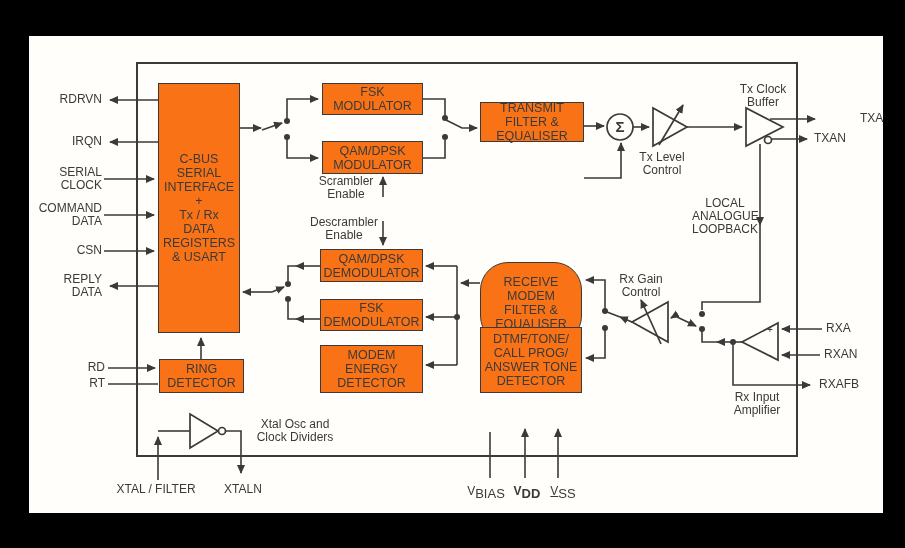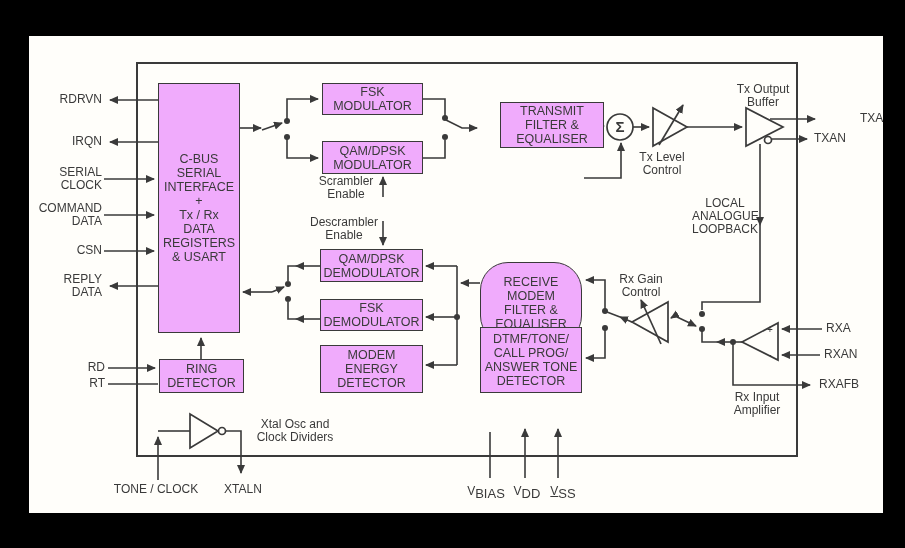--- a/index.html
+++ b/index.html
@@ -1,20 +1,20 @@
 <!DOCTYPE html>
 <html><head>
 <meta charset="utf-8">
 <style>
   html,body{margin:0;padding:0;background:#000;}
   #stage{position:relative;width:905px;height:548px;background:#000;overflow:hidden;
          font-family:"Liberation Sans","DejaVu Sans",sans-serif;color:#3a3a3a;}
   #paper{position:absolute;left:29px;top:36px;width:854px;height:477px;background:#fffefa;}
   #wiring{position:absolute;left:0;top:0;}
-  .blk{position:absolute;box-sizing:border-box;border:1.7px solid #3a3a3a;background:#f0abfc;
+  .blk{position:absolute;box-sizing:border-box;border:1.7px solid #3a3a3a;background:#f97316;
        display:flex;align-items:center;justify-content:center;text-align:center;
        font-size:12.5px;line-height:14px;white-space:pre-line;z-index:3;}
   .lbl{position:absolute;font-size:12px;line-height:13px;white-space:pre-line;z-index:3;}
   .r{text-align:right;}
   .c{text-align:center;}
   sub{font-size:13px;}
 </style>
 </head>
 <body>
 
@@ -128,21 +128,21 @@
 INTERFACE
 +
 Tx / Rx
 DATA
 REGISTERS
 &amp; USART</div>
   <div class="blk" style="left:322px;top:83px;width:101px;height:32px;">FSK
 MODULATOR</div>
   <div class="blk" style="left:322px;top:141px;width:101px;height:33px;">QAM/DPSK
 MODULATOR</div>
-  <div class="blk" style="left:500px;top:102px;width:104px;height:46px;">TRANSMIT
+  <div class="blk" style="left:480px;top:102px;width:104px;height:40px;">TRANSMIT
 FILTER &amp;
 EQUALISER</div>
   <div class="blk" style="left:320px;top:249px;width:103px;height:33px;">QAM/DPSK
 DEMODULATOR</div>
   <div class="blk" style="left:320px;top:299px;width:103px;height:32px;">FSK
 DEMODULATOR</div>
   <div class="blk" style="left:320px;top:345px;width:103px;height:48px;">MODEM
 ENERGY
 DETECTOR</div>
   <div class="blk" style="left:480px;top:262px;width:102px;height:82px;border-radius:28px;">RECEIVE
@@ -167,31 +167,31 @@
 DATA</div>
   <div class="lbl r" style="left:45px;top:361px;width:60px;">RD</div>
   <div class="lbl r" style="left:45px;top:377px;width:60px;">RT</div>
 
   <div class="lbl" style="left:860px;top:112px;">TXA</div>
   <div class="lbl" style="left:814px;top:132px;">TXAN</div>
   <div class="lbl" style="left:826px;top:322px;">RXA</div>
   <div class="lbl" style="left:824px;top:348px;">RXAN</div>
   <div class="lbl" style="left:819px;top:378px;">RXAFB</div>
 
-  <div class="lbl c" style="left:104px;top:483px;width:104px;">TONE / CLOCK</div>
+  <div class="lbl c" style="left:104px;top:483px;width:104px;">XTAL / FILTER</div>
   <div class="lbl c" style="left:212px;top:483px;width:62px;">XTALN</div>
   <div class="lbl c" style="left:461px;top:485px;width:50px;"><span>V</span><sub>BIAS</sub></div>
-  <div class="lbl c" style="left:505px;top:485px;width:44px;"><span>V</span><sub>DD</sub></div>
+  <div class="lbl c" style="left:505px;top:485px;width:44px;font-weight:bold;"><span>V</span><sub>DD</sub></div>
   <div class="lbl c" style="left:541px;top:485px;width:44px;text-decoration:underline;"><span>V</span><sub>SS</sub></div>
 
   <div class="lbl c" style="left:315px;top:175px;width:62px;">Scrambler
 Enable</div>
   <div class="lbl c" style="left:305px;top:216px;width:78px;">Descrambler
 Enable</div>
-  <div class="lbl c" style="left:727px;top:83px;width:72px;">Tx Output
+  <div class="lbl c" style="left:727px;top:83px;width:72px;">Tx Clock
 Buffer</div>
   <div class="lbl c" style="left:630px;top:151px;width:64px;">Tx Level
 Control</div>
   <div class="lbl c" style="left:692px;top:197px;width:66px;">LOCAL
 ANALOGUE
 LOOPBACK</div>
   <div class="lbl c" style="left:609px;top:273px;width:64px;">Rx Gain
 Control</div>
   <div class="lbl c" style="left:720px;top:391px;width:74px;">Rx Input
 Amplifier</div>

